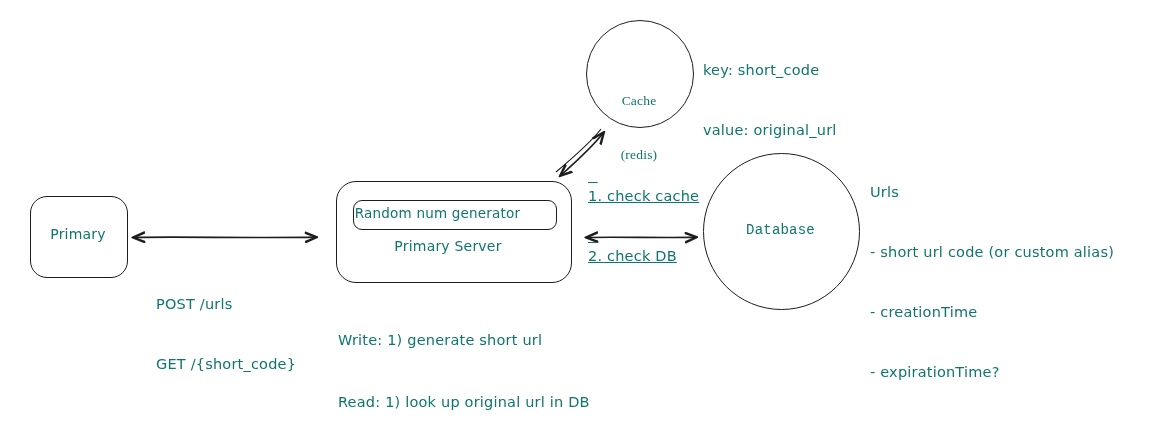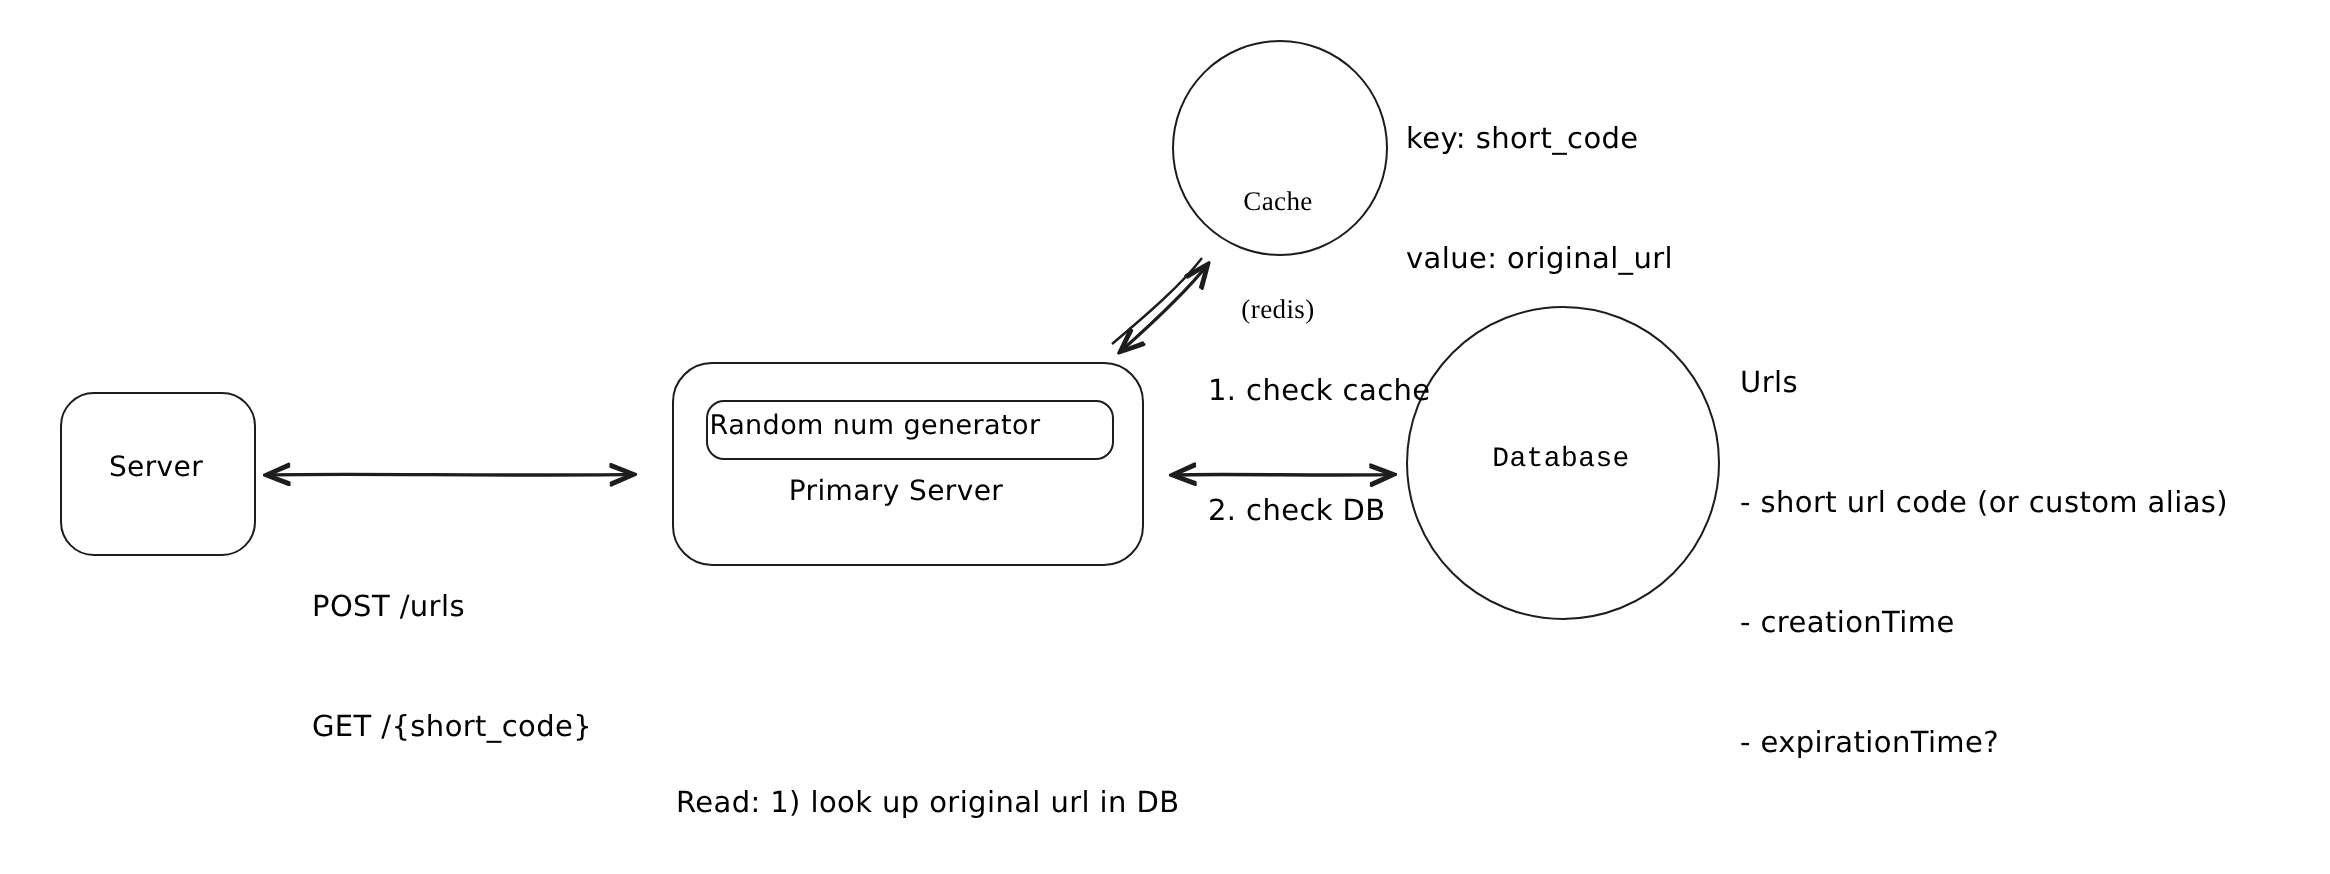--- a/index.html
+++ b/index.html
@@ -18,21 +18,21 @@
   #canvas {
     position: absolute;
     left: 0;
     top: 0;
     width: 1165px;
     height: 437px;
   }
   .node-label, .annotation {
     position: absolute;
     font-family: "DejaVu Sans", sans-serif;
-    color: #000000;
+    color: #0f766e;
     white-space: pre;
     letter-spacing: 0.2px;
   }
   .node-label {
     text-align: center;
     font-size: 14px;
     line-height: 17px;
   }
   .annotation {
     font-size: 14.5px;
@@ -102,21 +102,21 @@
     border: 1.6px solid #1d1d1d;
     border-radius: 50%;
     background: transparent;
   }
   #database-label {
     left: 703px; top: 222px; width: 155px; font-family: Liberation Mono, monospace;
   }
 
   
   #cache-kv-note { left: 703px; top: 20px; }
-  #cache-steps-note { left: 604px; top: 146px; }
+  #cache-steps-note { left: 588px; top: 146px; text-decoration: underline; }
   #urls-schema-note { left: 870px; top: 142px; }
   #api-note { left: 156px; top: 254px; }
   #write-note { left: 338px; top: 290px; }
   #read-note { left: 338px; top: 352px; }
   .indent { padding-left: 40px; }
 </style>
 </head>
 <body>
 
 <svg id="canvas" viewBox="0 0 1165 437" xmlns="http://www.w3.org/2000/svg">
@@ -137,21 +137,21 @@
     <path d="M586,237.5 C614,236.6 668,238.2 697,237.2" fill="none" stroke="#1d1d1d" stroke-width="1.7" marker-start="url(#arrowL)" marker-end="url(#arrowR)"></path>
   </g>
 
   <g>
     <path d="M560,176 C578,160 594,145 604,132" fill="none" stroke="#1d1d1d" stroke-width="1.6" marker-start="url(#arrowL)" marker-end="url(#arrowR)"></path>
     <path d="M556,172 C575,156 591,142 601,129" fill="none" stroke="#1d1d1d" stroke-width="1.2"></path>
   </g>
 </svg>
 
 <div id="client-box"></div>
-<div class="node-label" id="client-label">Server</div>
+<div class="node-label" id="client-label">Primary</div>
 
 <div id="primary-server-box"></div>
 <div id="rng-box"></div>
 <div class="node-label" id="rng-label">Random num generator</div>
 <div class="node-label" id="primary-server-label">Primary Server</div>
 
 <div id="cache-circle"></div>
 <div class="node-label" id="cache-label">
   <span class="ann-line">Cache</span>
   <span class="ann-line">(redis)</span>
@@ -177,18 +177,19 @@
   <span class="ann-line">- expirationTime?</span>
   
 </div>
 
 <div class="annotation" id="api-note">
   <span class="ann-line">POST /urls</span>
   <span class="ann-line">GET /{short_code}</span>
 </div>
 
 <div class="annotation" id="write-note">
+  <span class="ann-line">Write: 1) generate short url</span>
 </div>
 
 <div class="annotation" id="read-note">
   <span class="ann-line">Read: 1) look up original url in DB</span>
   
 </div>
 
 </body></html>

